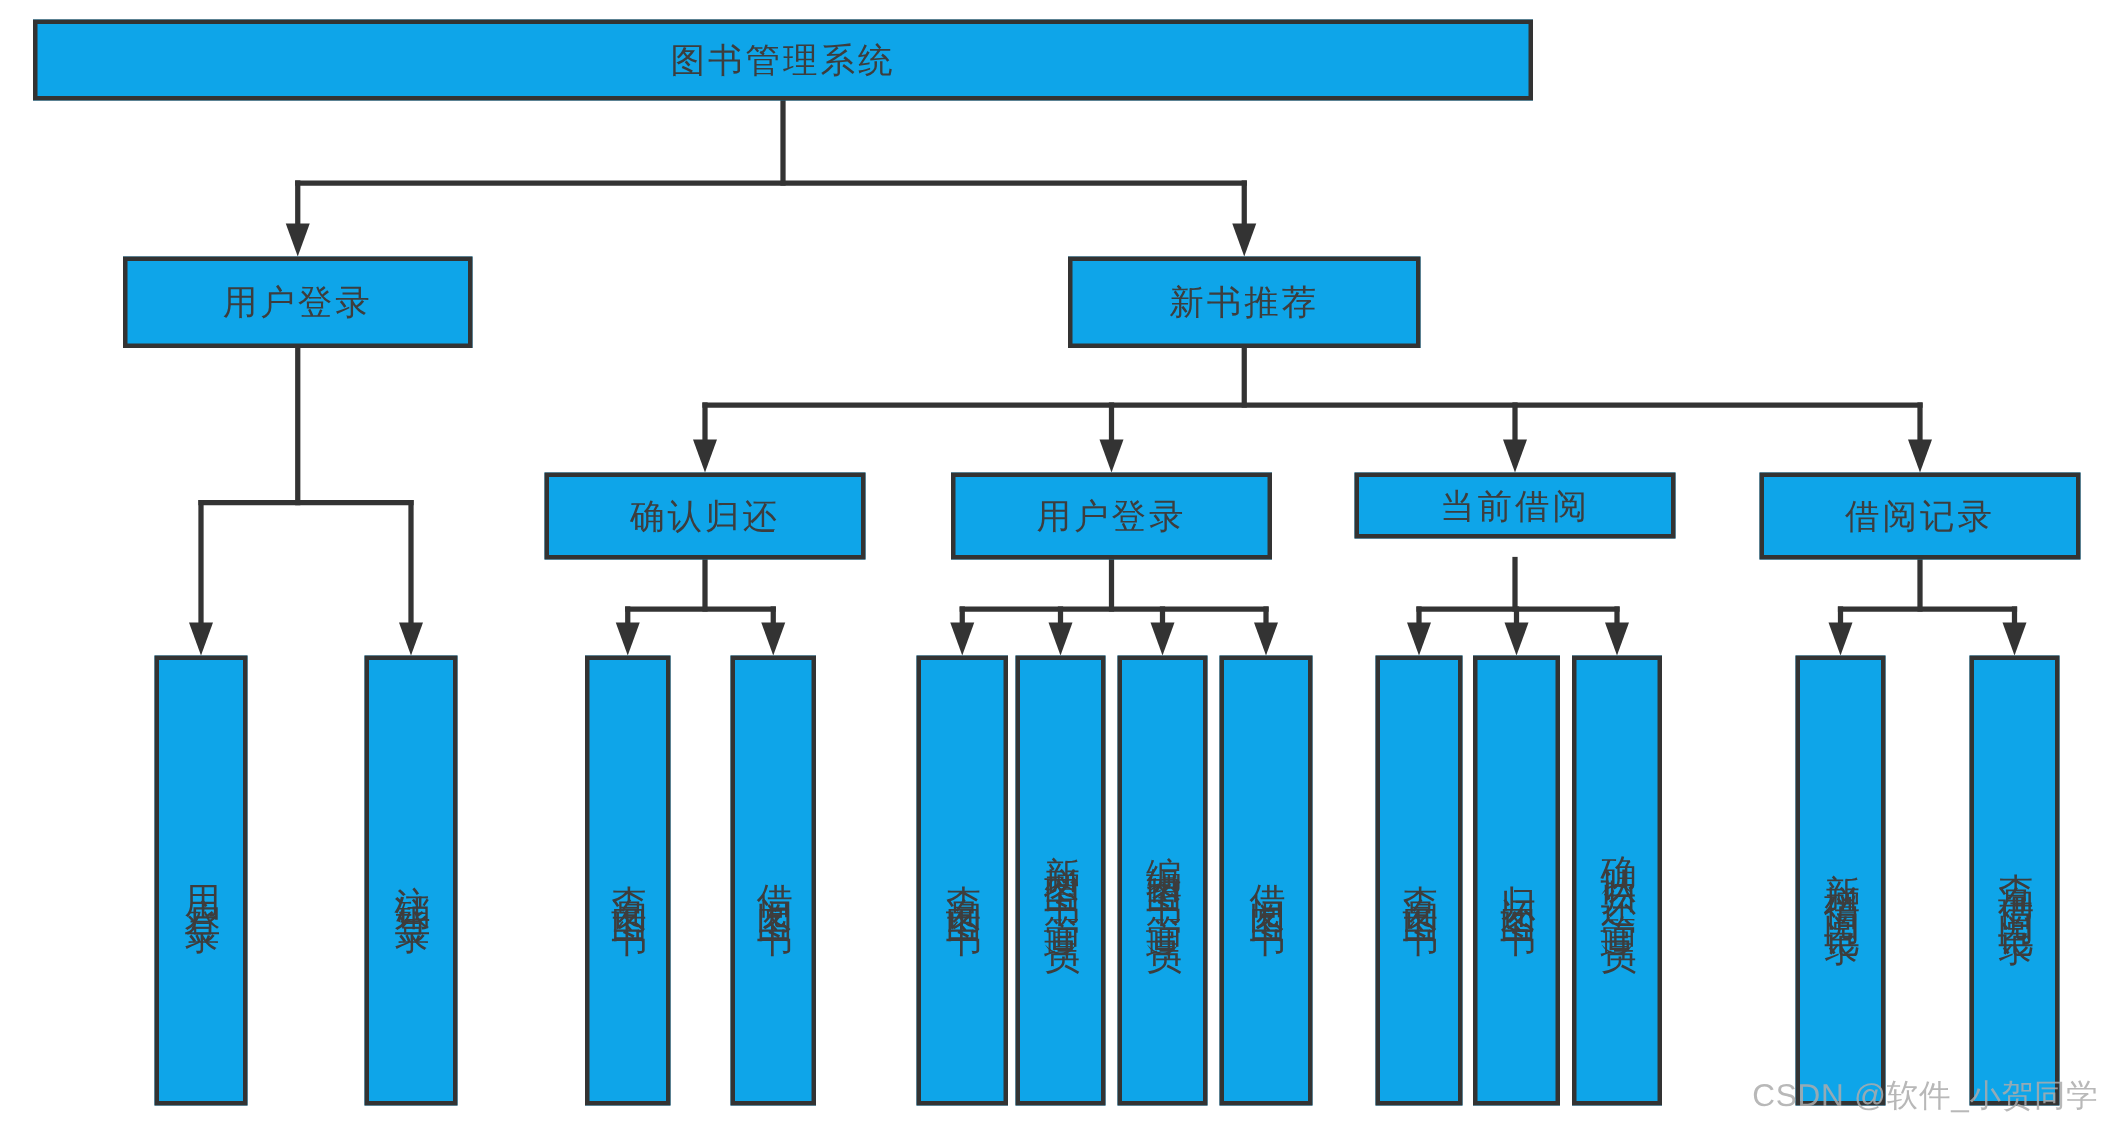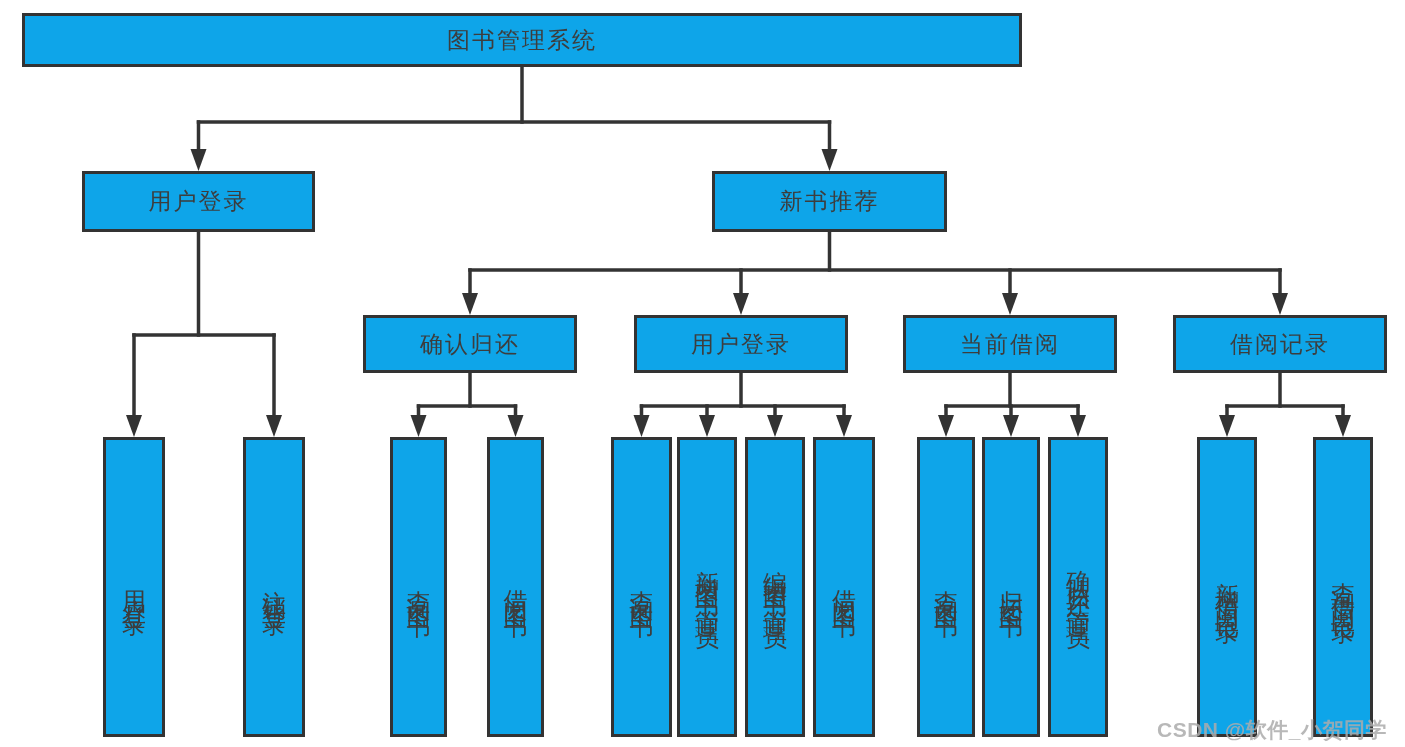--- a/index.html
+++ b/index.html
@@ -18,23 +18,23 @@
   }
   .node.l1{border-width:3px;}
   .node .lbl{color:var(--text,#3d3d3d);white-space:nowrap;}
   .node.horizontal .lbl{font-size:23px;letter-spacing:2px;}
   .node.vertical .lbl{
     writing-mode:vertical-rl;text-orientation:mixed;
     font-size:24px;letter-spacing:8px;line-height:1;
     white-space:normal;
   }
   #watermark{
-    position:absolute;right:18px;bottom:3px;
+    position:absolute;right:6px;bottom:3px;
     font-size:21px;letter-spacing:0.5px;
-    opacity:0.85;z-index:6;font-weight:bold;
+    opacity:0.85;z-index:6;
   }
 </style>
 </head>
 <body>
 
 <div id="canvas">
   <svg class="connectors" id="connector-layer" xmlns="http://www.w3.org/2000/svg" viewBox="0 0 1405 747">
       <line x1="522" y1="67" x2="522" y2="122" stroke="#333333" stroke-width="3.5" stroke-linecap="square"></line>
       <line x1="198.5" y1="122" x2="829.5" y2="122" stroke="#333333" stroke-width="3.5" stroke-linecap="square"></line>
       <line x1="198.5" y1="122" x2="198.5" y2="153" stroke="#333333" stroke-width="3.5" stroke-linecap="square"></line>
@@ -98,21 +98,21 @@
     </div>
     <div class="node horizontal l2" style="left: 712px; top: 171px; width: 235px; height: 61px;">
       <span class="lbl">新书推荐</span>
     </div>
     <div class="node horizontal l3" style="left: 363px; top: 315px; width: 214px; height: 58px;">
       <span class="lbl">确认归还</span>
     </div>
     <div class="node horizontal l3" style="left: 634px; top: 315px; width: 214px; height: 58px;">
       <span class="lbl">用户登录</span>
     </div>
-    <div class="node horizontal l3" style="left: 903px; top: 315px; width: 214px; height: 58px;">
+    <div class="node horizontal l3" style="left: 903px; top: 315px; width: 214px; height: 44px;">
       <span class="lbl">当前借阅</span>
     </div>
     <div class="node horizontal l3" style="left: 1173px; top: 315px; width: 214px; height: 58px;">
       <span class="lbl">借阅记录</span>
     </div>
     <div class="node vertical l4" style="left: 103px; top: 437px; width: 62px; height: 300px;">
       <span class="lbl">用户登录</span>
     </div>
     <div class="node vertical l4" style="left: 243px; top: 437px; width: 62px; height: 300px;">
       <span class="lbl">注销登录</span>

